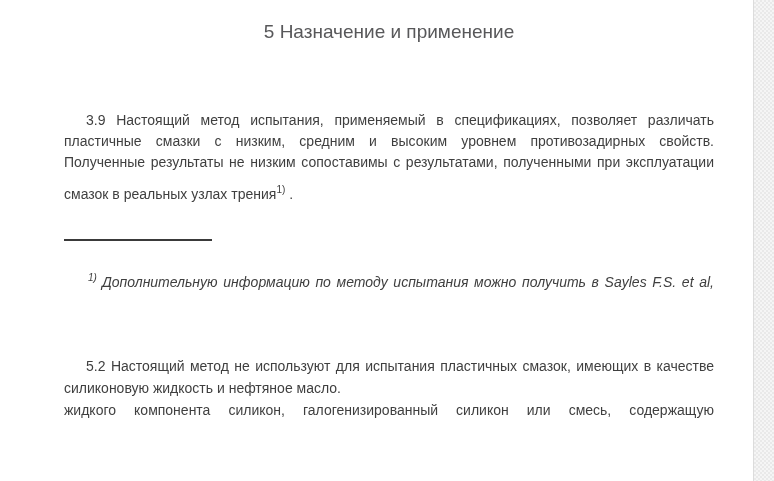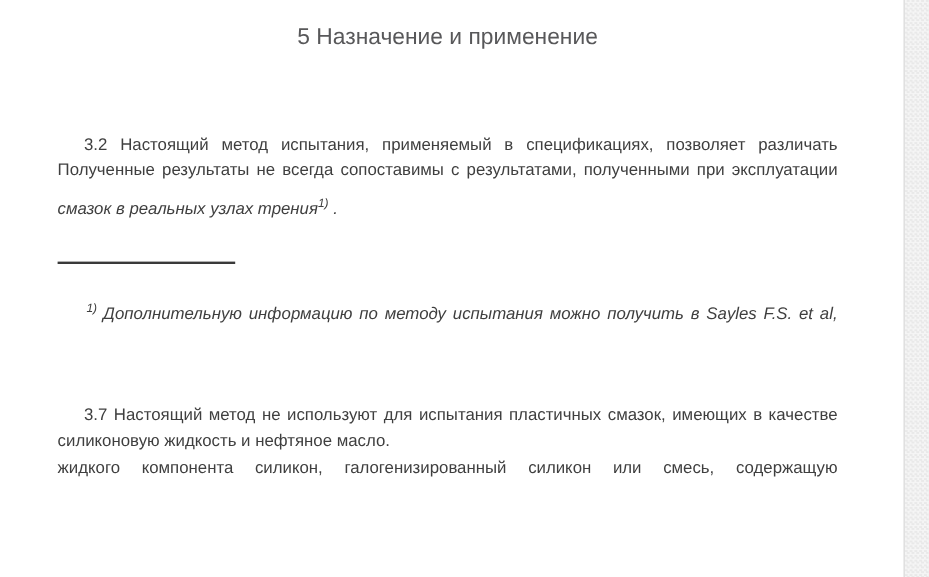--- a/index.html
+++ b/index.html
@@ -22,21 +22,21 @@
     right: 0;
     width: 21px;
     height: 481px;
     background-color: #efefef;
     background-image: conic-gradient(#e9e9e9 25%, #f5f5f5 0 50%, #e9e9e9 0 75%, #f5f5f5 0);
     background-size: 4px 4px;
     border-left: 1px solid #dcdcdc;
   }
   .content {
     position: absolute;
-    left: 48px;
+    left: 64px;
     top: 0;
     width: 650px;
     color: #3f3f3f;
     font-size: 14px;
     line-height: 21px;
   }
   .doc-title {
     margin-top: 19px;
     text-align: center;
     font-size: 19px;
@@ -45,21 +45,21 @@
     color: #58585a;
   }
   .para { margin: 0; }
   .p51 { margin-top: 65px; }
   .line { text-align: left; }
   .just {
     text-align: justify;
     text-align-last: justify;
   }
   .indent1 { text-indent: 22px; }
-  .last-51 { margin-top: 11px; font-style: italic; }
+  .last-51 { margin-top: 11px; }
   sup.fn {
     font-size: 10px;
     line-height: 0;
     vertical-align: super;
   }
   .fn-sep {
     margin-top: 34px;
     width: 148px;
     height: 0;
     border-top: 2px solid #3a3a3a;
@@ -72,33 +72,34 @@
 </head>
 <body>
 
 <div class="screen">
 
   <div class="content">
 
     <h1 class="doc-title">5 Назначение и применение</h1>
 
     <div class="para p51">
-      <div class="line just indent1">3.2 Настоящий метод испытания, применяемый в спецификациях, позволяет различать</div>
-      <div class="line just">Полученные результаты не всегда сопоставимы с результатами, полученными при эксплуатации</div>
+      <div class="line just indent1">3.9 Настоящий метод испытания, применяемый в спецификациях, позволяет различать</div>
+      <div class="line just">пластичные смазки с низким, средним и высоким уровнем противозадирных свойств.</div>
+      <div class="line just">Полученные результаты не низким сопоставимы с результатами, полученными при эксплуатации</div>
       <div class="line last-51"><span>смазок в реальных узлах трения</span><sup class="fn">1)</sup><span> .</span></div>
     </div>
 
     <div class="fn-sep"></div>
 
     <div class="para footnote">
       <div class="line just first"><sup class="fn">1)</sup><span>Дополнительную информацию по методу испытания можно получить в Sayles F.S. et al,</span></div>
     </div>
 
     <div class="para p52">
-      <div class="line just indent1">3.7 Настоящий метод не используют для испытания пластичных смазок, имеющих в качестве</div>
+      <div class="line just indent1">5.2 Настоящий метод не используют для испытания пластичных смазок, имеющих в качестве</div>
       <div class="line">силиконовую жидкость и нефтяное масло.</div>
       <div class="line just">жидкого компонента силикон, галогенизированный силикон или смесь, содержащую</div>
     </div>
 
   </div>
 
   <div class="edge-strip"></div>
 
 </div>
 

